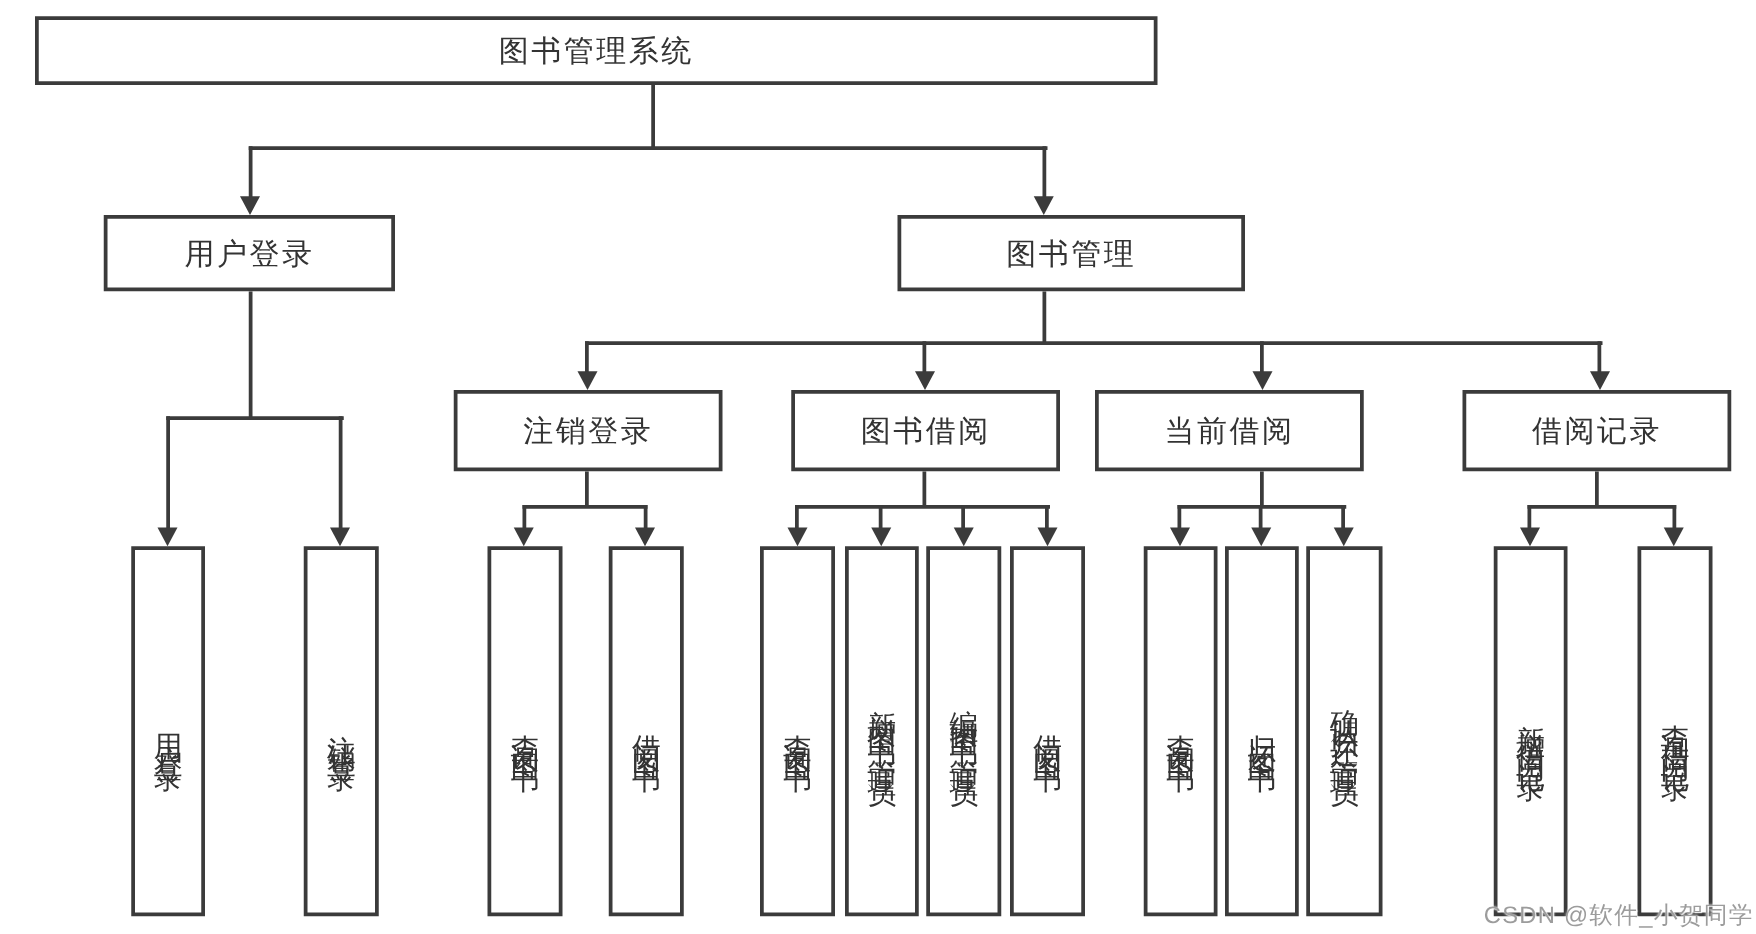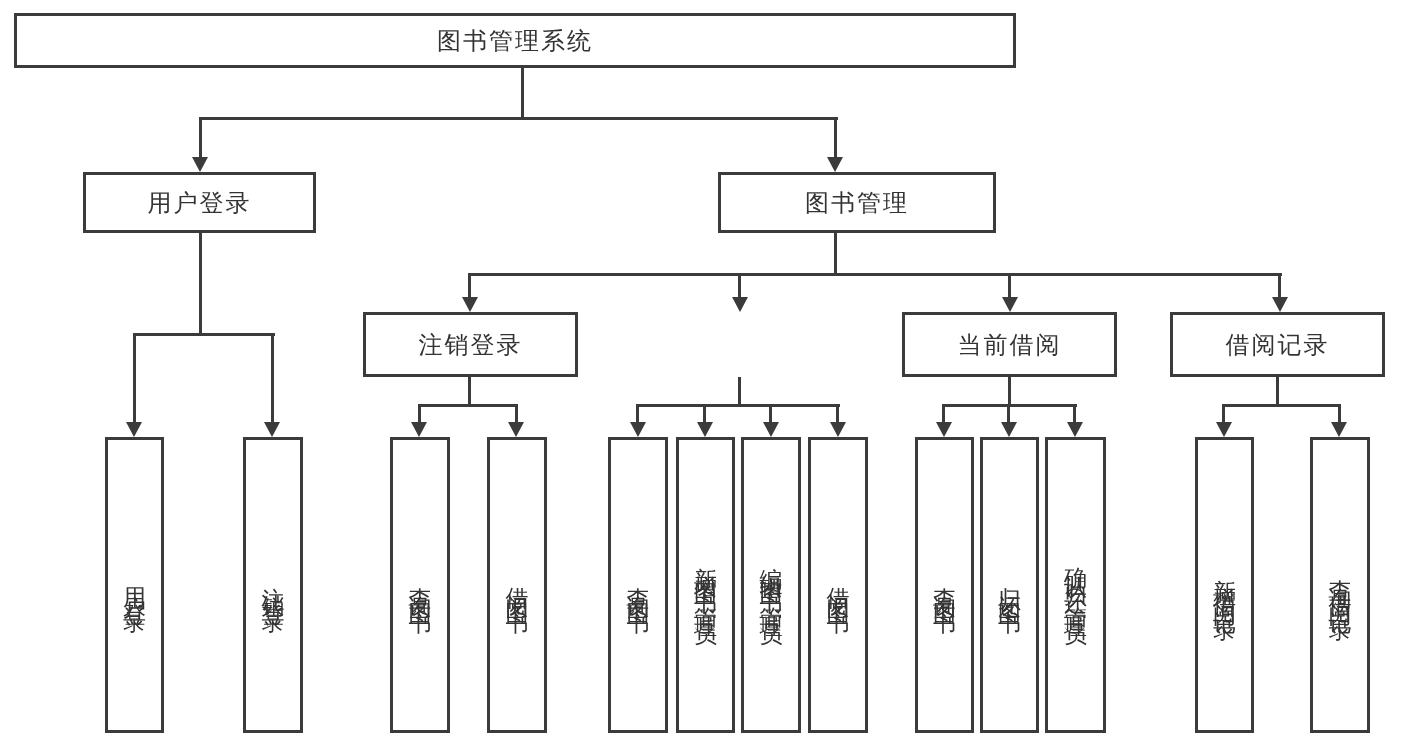--- a/index.html
+++ b/index.html
@@ -73,36 +73,38 @@
   <div class="ah" style="left:936px;top:422px"></div>
   <div class="ln" style="left:1007px;top:404px;width:3px;height:20px"></div>
   <div class="ah" style="left:1001px;top:422px"></div>
   <div class="ln" style="left:1073px;top:404px;width:3px;height:20px"></div>
   <div class="ah" style="left:1067px;top:422px"></div>
   <div class="ln" style="left:1222px;top:404px;width:3px;height:20px"></div>
   <div class="ah" style="left:1216px;top:422px"></div>
   <div class="ln" style="left:1338px;top:404px;width:3px;height:20px"></div>
   <div class="ah" style="left:1331px;top:422px"></div>
 
-  <div class="box h" style="left:14px;top:13px;width:1002px;height:55px">图书管理系统</div>
+  <div class="box h" style="left:28px;top:13px;width:898px;height:55px">图书管理系统</div>
   <div class="box h" style="left:83px;top:172px;width:233px;height:61px">用户登录</div>
   <div class="box h" style="left:718px;top:172px;width:278px;height:61px">图书管理</div>
 
   <div class="box h" style="left:363px;top:312px;width:215px;height:65px">注销登录</div>
-  <div class="box h" style="left:902px;top:312px;width:215px;height:65px">当前借阅</div>
+  <div class="box h" style="left:633px;top:312px;width:215px;height:65px">图书借阅</div>
+  <div class="box h" style="left:876px;top:312px;width:215px;height:65px">当前借阅</div>
   <div class="box h" style="left:1170px;top:312px;width:215px;height:65px">借阅记录</div>
 
   <div class="box v" style="left:105px;top:437px;width:59px;height:296px">用户登录</div>
   <div class="box v" style="left:243px;top:437px;width:60px;height:296px">注销登录</div>
   <div class="box v" style="left:390px;top:437px;width:60px;height:296px">查询图书</div>
   <div class="box v" style="left:487px;top:437px;width:60px;height:296px">借阅图书</div>
   <div class="box v" style="left:608px;top:437px;width:60px;height:296px">查询图书</div>
   <div class="box v" style="left:676px;top:437px;width:59px;height:296px">新增图书（管理员）</div>
   <div class="box v" style="left:741px;top:437px;width:60px;height:296px">编辑图书（管理员）</div>
   <div class="box v" style="left:808px;top:437px;width:60px;height:296px">借阅图书</div>
   <div class="box v" style="left:915px;top:437px;width:59px;height:296px">查询图书</div>
   <div class="box v" style="left:980px;top:437px;width:59px;height:296px">归还图书</div>
   <div class="box v" style="left:1045px;top:437px;width:61px;height:296px">确认归还（管理员）</div>
   <div class="box v" style="left:1195px;top:437px;width:59px;height:296px">新增借阅记录</div>
   <div class="box v" style="left:1310px;top:437px;width:60px;height:296px">查询借阅记录</div>
 
+  <div class="wm">CSDN @软件_小贺同学</div>
 
 </div>
 
 </body></html>

